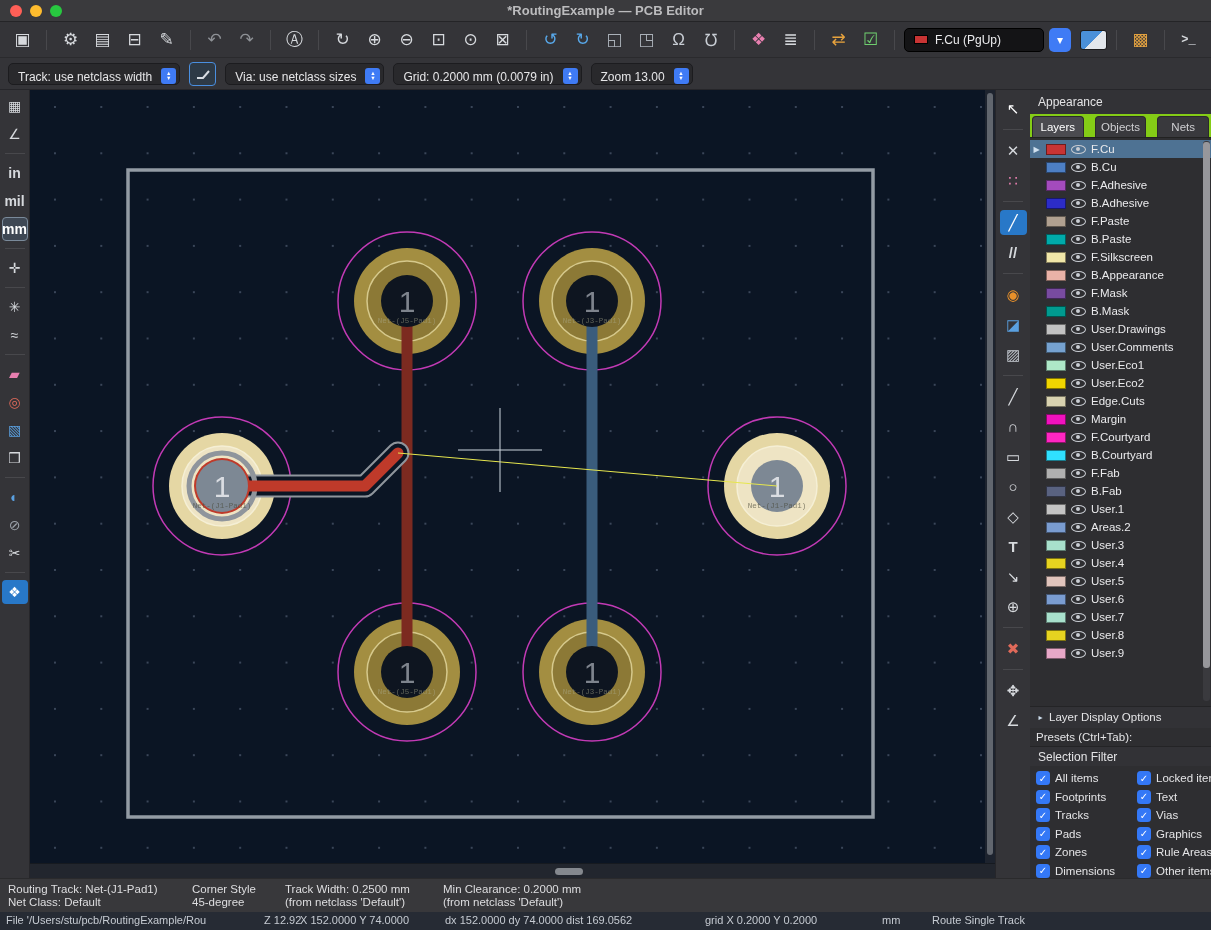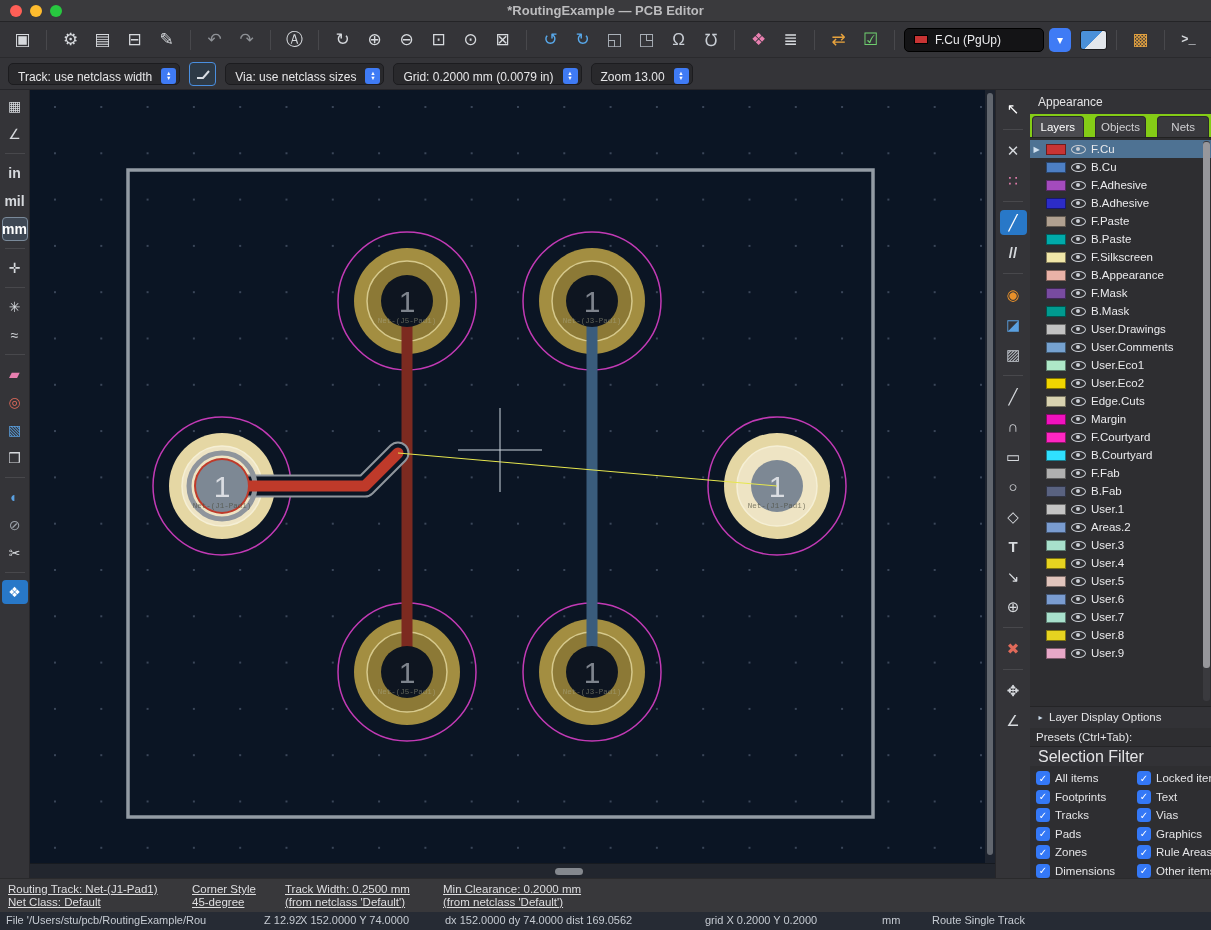--- a/index.html
+++ b/index.html
@@ -74,31 +74,31 @@
   .eye{width:15px;height:9px;border:1px solid #c8ccd2;border-radius:50%;position:relative;flex:none;}
   .eye::after{content:"";position:absolute;left:4.2px;top:1.6px;width:4px;height:4px;border-radius:50%;background:#c8ccd2;}
   .lname{font-size:11.5px;color:#eaeaec;white-space:nowrap;}
   .pscroll{position:absolute;right:1px;top:3px;width:7px;height:calc(100% - 8px);background:#3a3a3e;border-radius:3px;}
   .pthumb{position:absolute;left:0;top:1px;width:7px;height:94%;background:#97979b;border-radius:3px;}
   .ldo{height:22px;display:flex;align-items:center;gap:4px;padding-left:6px;background:#323236;
        border-top:1px solid #242426;font-size:11.5px;flex:none;}
   .presets-label{height:18px;line-height:18px;padding-left:6px;font-size:11.5px;flex:none;}
   .presets-wrap{padding:2px 6px 6px;flex:none;}
   .popup.full{width:169px;justify-content:space-between;background:#242427;}
-  .sf-title{height:20px;line-height:20px;padding-left:8px;font-size:16px;background:#323236;border-top:1px solid #242426;flex:none;}
+  .sf-title{height:20px;line-height:20px;padding-left:8px;font-size:12px;background:#323236;border-top:1px solid #242426;flex:none;}
   .sf-grid{display:grid;grid-template-columns:101px 80px;padding:5px 0 0 6px;row-gap:3.5px;overflow:hidden;flex:none;}
   .sf-item{display:flex;align-items:center;gap:5px;height:15px;overflow:hidden;white-space:nowrap;font-size:11.5px;}
   .cb{width:14px;height:14px;background:#3478f6;border-radius:3.5px;color:#fff;font-size:10px;
       display:flex;align-items:center;justify-content:center;flex:none;}
 
   
   .statusbar{position:absolute;left:0;top:878px;width:100%;height:34px;background:#38383b;
              border-top:1px solid #2a2a2c;font-size:11.5px;color:#dedee0;}
   .sb-col{position:absolute;top:4px;}
-  .sb-col div{line-height:13px;text-decoration:underline;}
+  .sb-col div{line-height:13px;}
   .bottombar{position:absolute;left:0;top:912px;width:100%;height:18px;background:#262b34;
              font-size:11px;color:#c6cbd2;}
   .bb-item{position:absolute;top:2px;white-space:nowrap;}
 </style>
 </head>
 <body>
 
 <div class="titlebar">
   <div class="traffic">
     <span class="tl red"></span>

